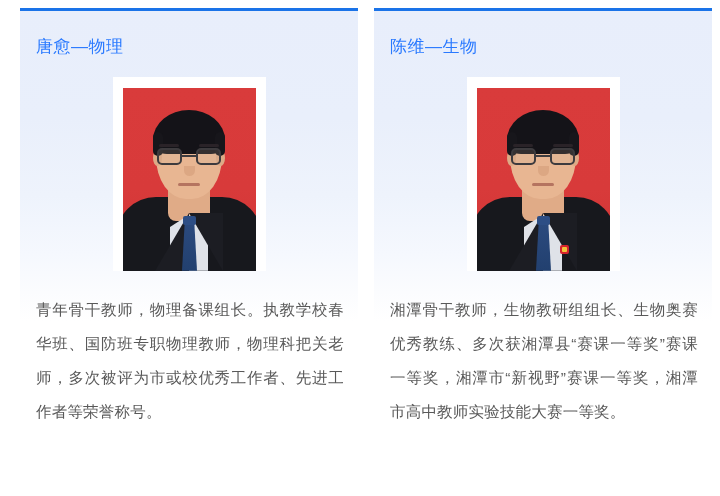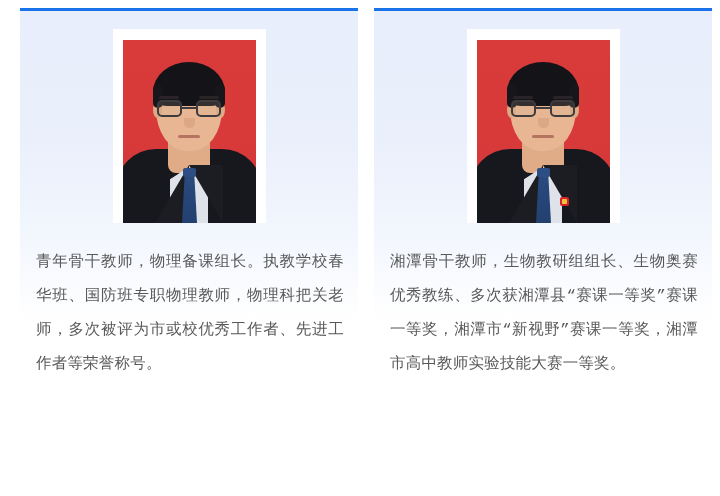--- a/index.html
+++ b/index.html
@@ -263,29 +263,29 @@
   }
 
   .card-body {
     margin: 22px 14px 0 16px;
     color: #595959;
     font-size: 15.5px;
     line-height: 34px;
     letter-spacing: 0.2px;
     text-align: justify;
     text-justify: inter-ideograph;
-    font-family: Liberation Mono, monospace;
   }
 </style>
 </head>
 <body>
 
 <div class="board">
 
   <div class="card">
+    <div class="card-title">唐愈—物理</div>
 
     <div class="photo-frame">
       <div class="photo">
         <div class="p-suit"></div>
         <div class="p-neck"></div>
         <div class="p-shirt"></div>
         <div class="p-lapel-l"></div>
         <div class="p-lapel-r"></div>
         <div class="p-tie"></div>
         <div class="p-tieknot"></div>
@@ -304,20 +304,21 @@
         </div>
         <div class="p-nose"></div>
         <div class="p-mouth"></div>
       </div>
     </div>
 
     <div class="card-body">青年骨干教师，物理备课组长。执教学校春华班、国防班专职物理教师，物理科把关老师，多次被评为市或校优秀工作者、先进工作者等荣誉称号。</div>
   </div>
 
   <div class="card">
+    <div class="card-title">陈维—生物</div>
 
     <div class="photo-frame">
       <div class="photo">
         <div class="p-suit"></div>
         <div class="p-neck"></div>
         <div class="p-shirt"></div>
         <div class="p-lapel-l"></div>
         <div class="p-lapel-r"></div>
         <div class="p-tie"></div>
         <div class="p-tieknot"></div>

